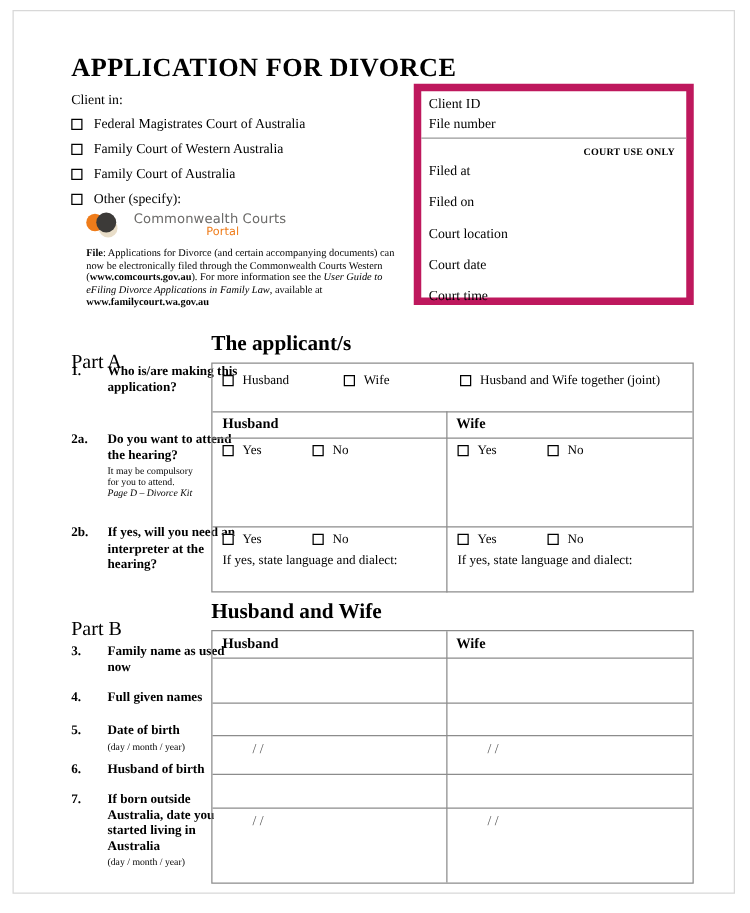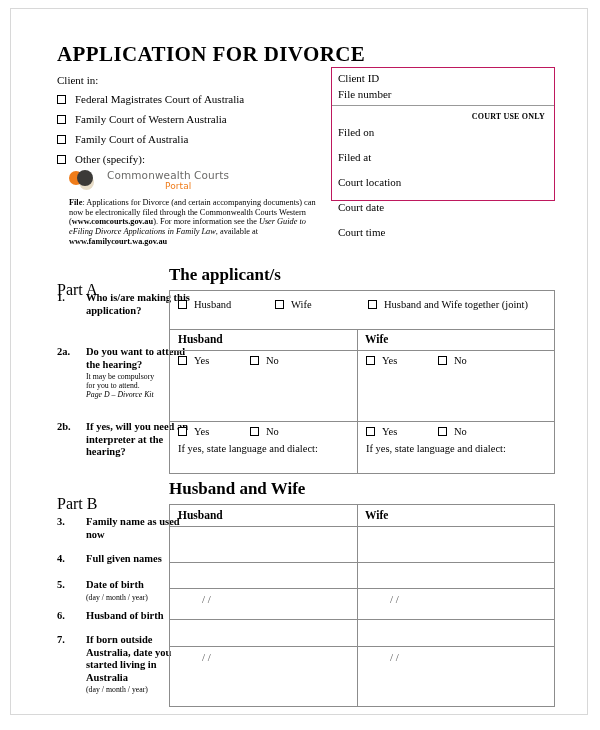--- a/index.html
+++ b/index.html
@@ -133,22 +133,22 @@
   }
   .note b { font-weight: bold; }
   .note i { font-style: italic; }
 
   
   .court-box {
     position: absolute;
     left: 320px;
     top: 58px;
     width: 224px;
-    height: 134px;
-    border: 1px solid #be185d;
+    height: 177px;
+    border: 6px solid #be185d;
     box-sizing: border-box;
   }
   .court-top {
     position: absolute;
     left: 0; top: 0;
     width: 100%;
     height: 38px;
     border-bottom: 1px solid #999;
     box-sizing: border-box;
   }
@@ -301,22 +301,22 @@
 
   <div class="note"><b>File</b><span>: </span><span>Applications for Divorce (and certain accompanying documents) can now be electronically filed through the Commonwealth Courts Western (</span><b>www.comcourts.gov.au</b><span>). For more information see the </span><i>User Guide to eFiling Divorce Applications in Family Law</i><span>, available at </span><b>www.familycourt.wa.gov.au</b></div>
 
   <div class="court-box">
     <div class="court-top">
       <div class="lbl" style="top:4px;">Client ID</div>
       <div class="lbl" style="top:20px;">File number</div>
     </div>
     <div class="court-only">COURT USE ONLY</div>
     <div class="court-rows">
+      <div class="lbl">Filed at</div>
       <div class="lbl">Filed on</div>
-      <div class="lbl">Filed at</div>
       <div class="lbl">Court location</div>
       <div class="lbl">Court date</div>
       <div class="lbl">Court time</div>
     </div>
   </div>
 
   <div class="part-label" style="left:46px; top:256px;">Part A</div>
   <div class="part-title" style="left:158px; top:256px;">The applicant/s</div>
 
   <div class="q" style="left:46px; top:283px; width:140px;">

